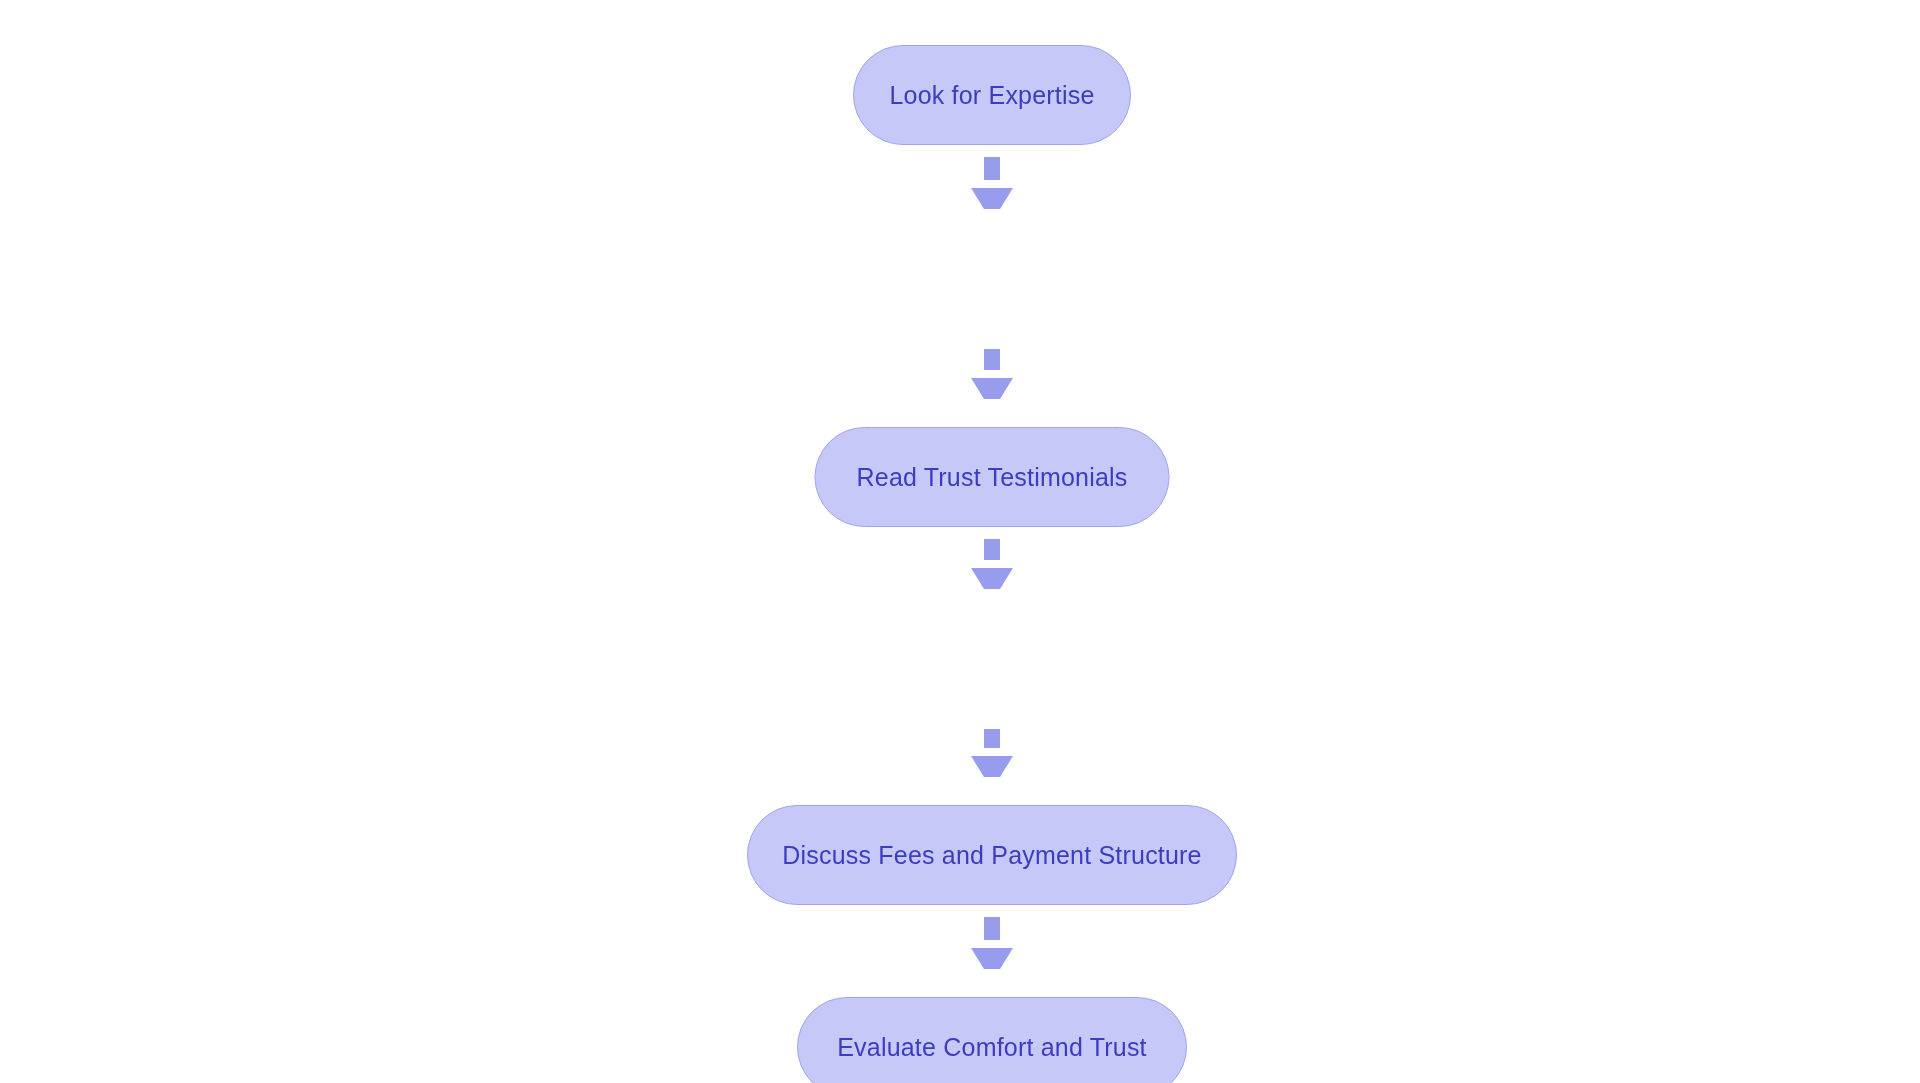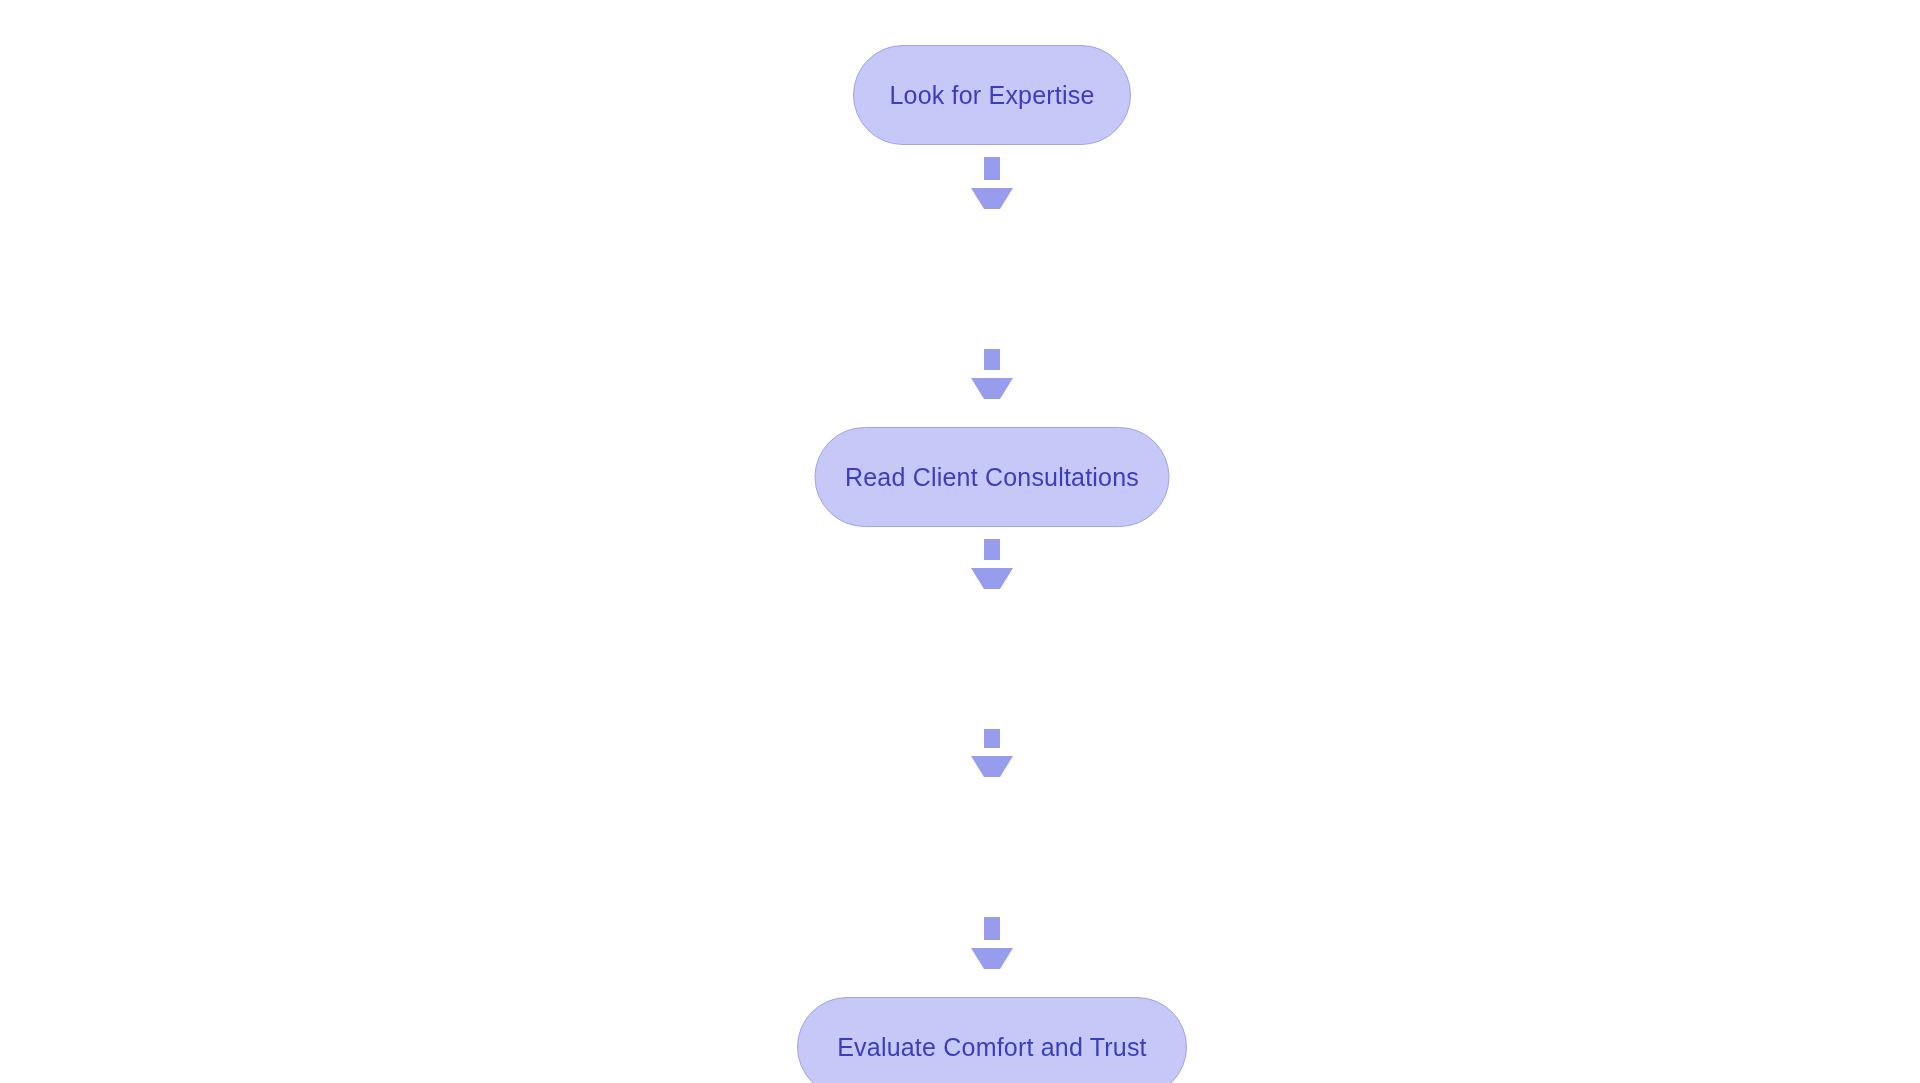--- a/index.html
+++ b/index.html
@@ -89,34 +89,37 @@
     <div class="head"></div>
   </div>
 
 
   <div class="arrow a2">
     <div class="shaft"></div>
     <div class="head"></div>
   </div>
 
   <div class="node n3">
-    <span class="label">Read Client Consultations</span>
+    <span class="label">Read Trust Testimonials</span>
   </div>
 
   <div class="arrow a3">
     <div class="shaft"></div>
     <div class="head"></div>
   </div>
 
 
   <div class="arrow a4">
     <div class="shaft"></div>
     <div class="head"></div>
   </div>
 
+  <div class="node n5">
+    <span class="label">Discuss Fees and Payment Structure</span>
+  </div>
 
   <div class="arrow a5">
     <div class="shaft"></div>
     <div class="head"></div>
   </div>
 
   <div class="node n6">
     <span class="label">Evaluate Comfort and Trust</span>
   </div>
 

